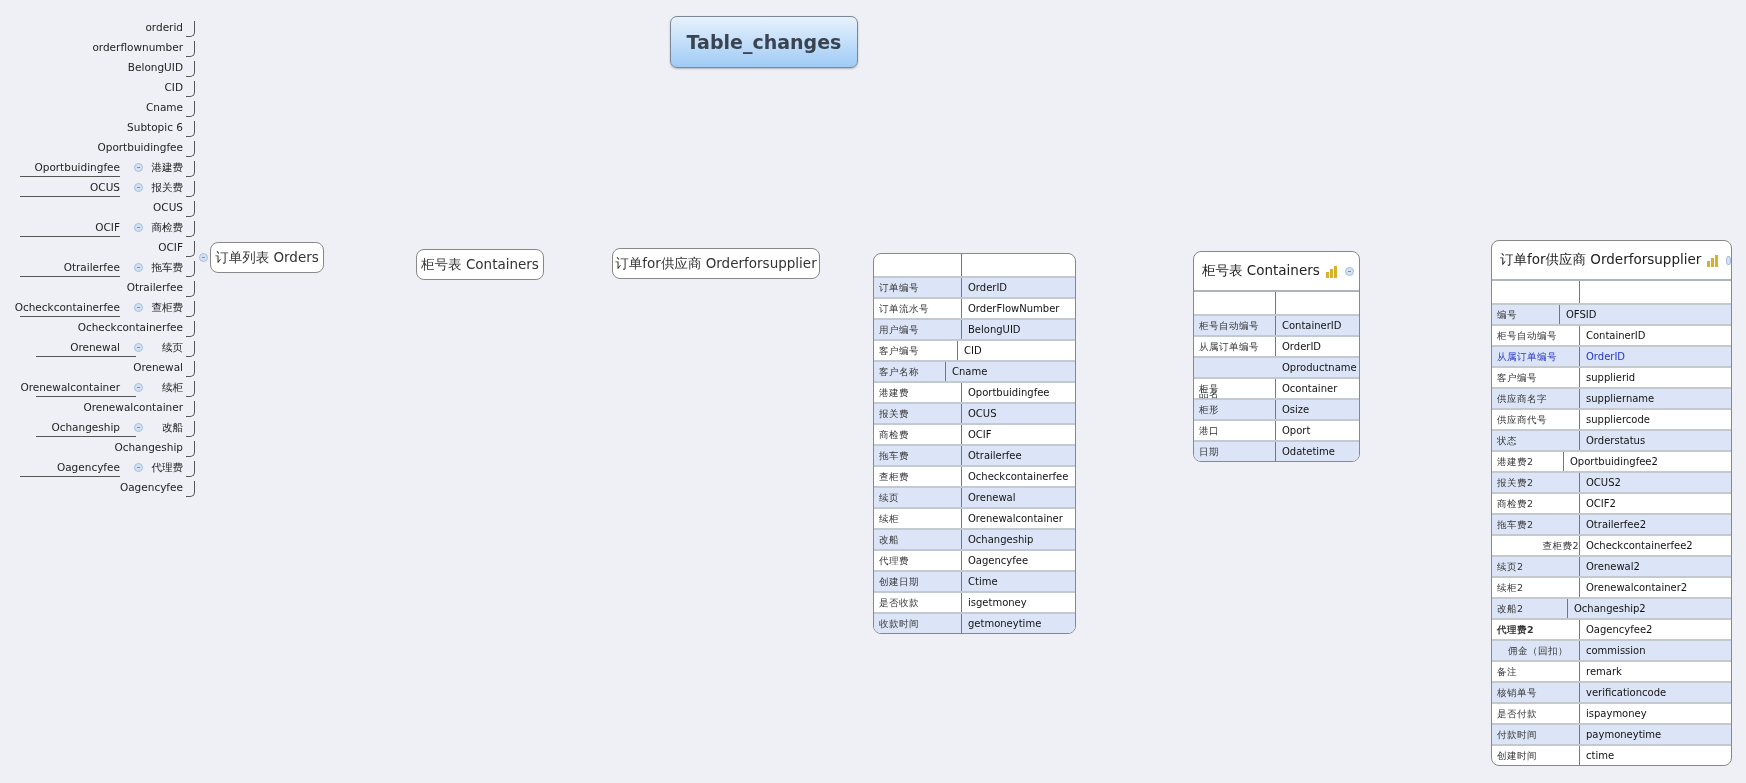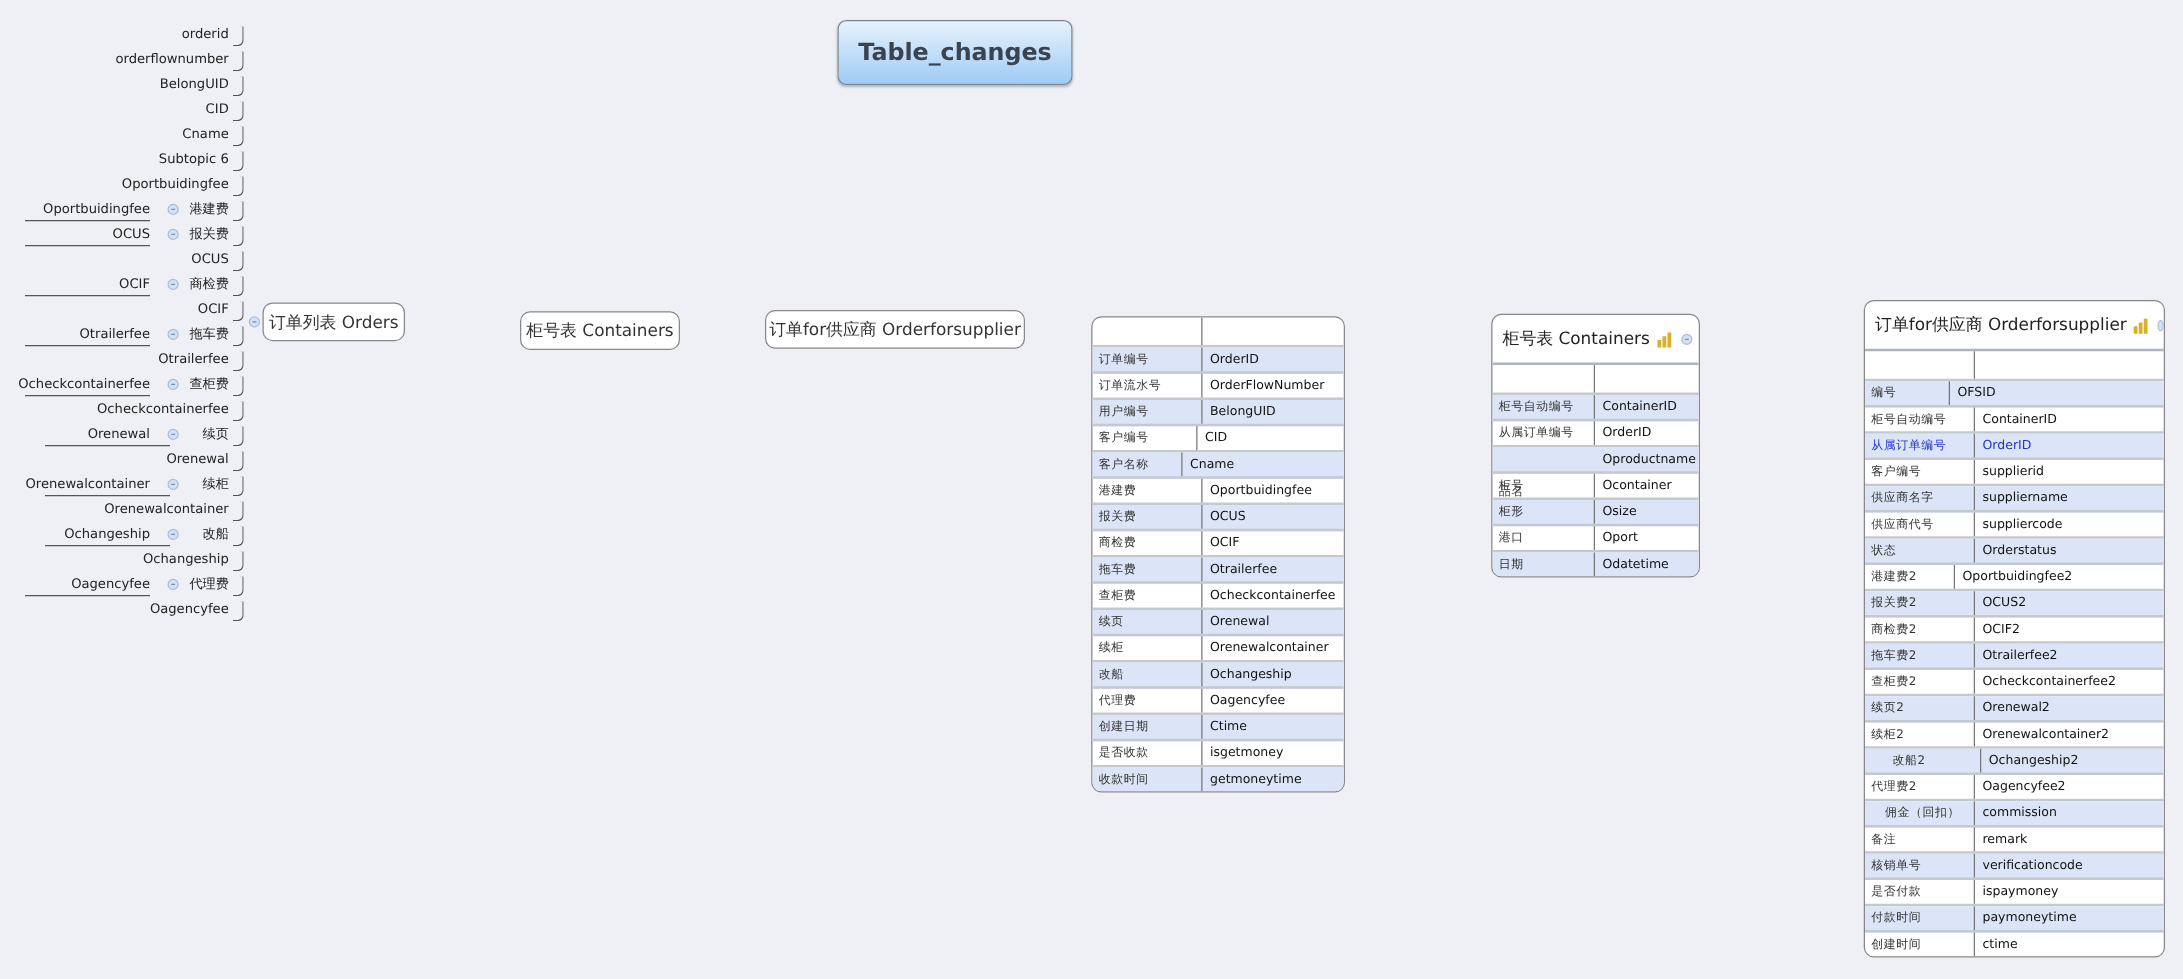--- a/index.html
+++ b/index.html
@@ -339,37 +339,37 @@
       </div>
       <div class="row">
         <div class="c1" style="width: 88px;">商检费2</div>
         <div class="c2">OCIF2</div>
       </div>
       <div class="row alt">
         <div class="c1" style="width: 88px;">拖车费2</div>
         <div class="c2">Otrailerfee2</div>
       </div>
       <div class="row">
-        <div class="c1" style="width: 88px;">查柜费2</div>
+        <div class="c1" style="width: 88px; text-align: right;">查柜费2</div>
         <div class="c2">Ocheckcontainerfee2</div>
       </div>
       <div class="row alt">
         <div class="c1" style="width: 88px;">续页2</div>
         <div class="c2">Orenewal2</div>
       </div>
       <div class="row">
         <div class="c1" style="width: 88px;">续柜2</div>
         <div class="c2">Orenewalcontainer2</div>
       </div>
       <div class="row alt">
-        <div class="c1" style="width: 76px; margin-left: 17px;">改船2</div>
+        <div class="c1" style="width: 76px;">改船2</div>
         <div class="c2">Ochangeship2</div>
       </div>
       <div class="row">
-        <div class="c1" style="width: 88px;">代理费2</div>
+        <div class="c1" style="width: 88px; font-weight: bold;">代理费2</div>
         <div class="c2">Oagencyfee2</div>
       </div>
       <div class="row alt">
         <div class="c1" style="width: 88px; padding-left: 16px;">佣金（回扣）</div>
         <div class="c2">commission</div>
       </div>
       <div class="row">
         <div class="c1" style="width: 88px;">备注</div>
         <div class="c2">remark</div>
       </div>

